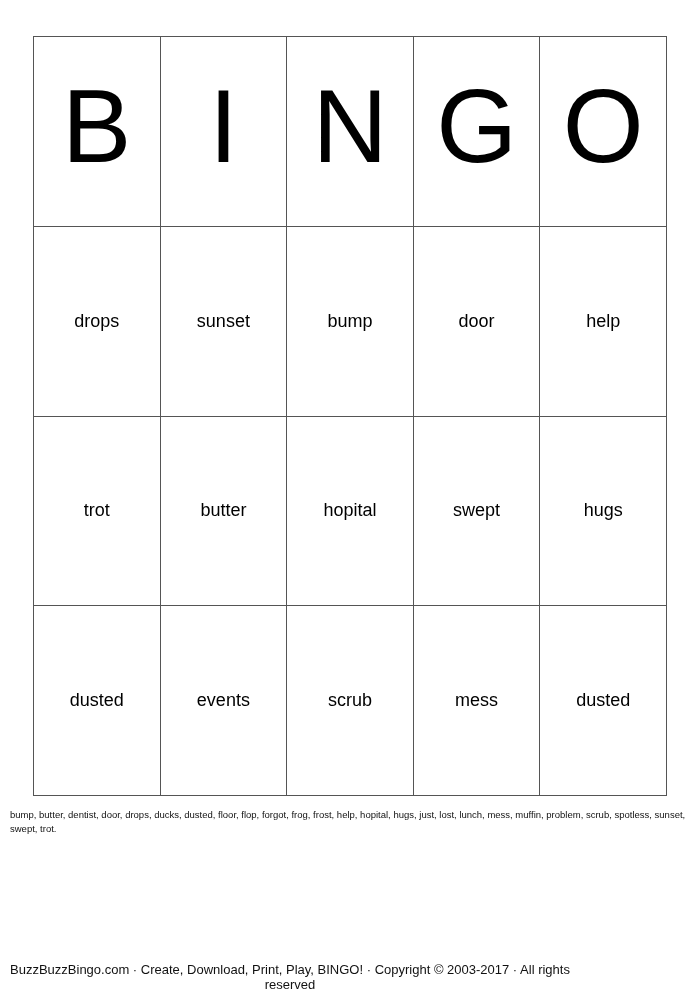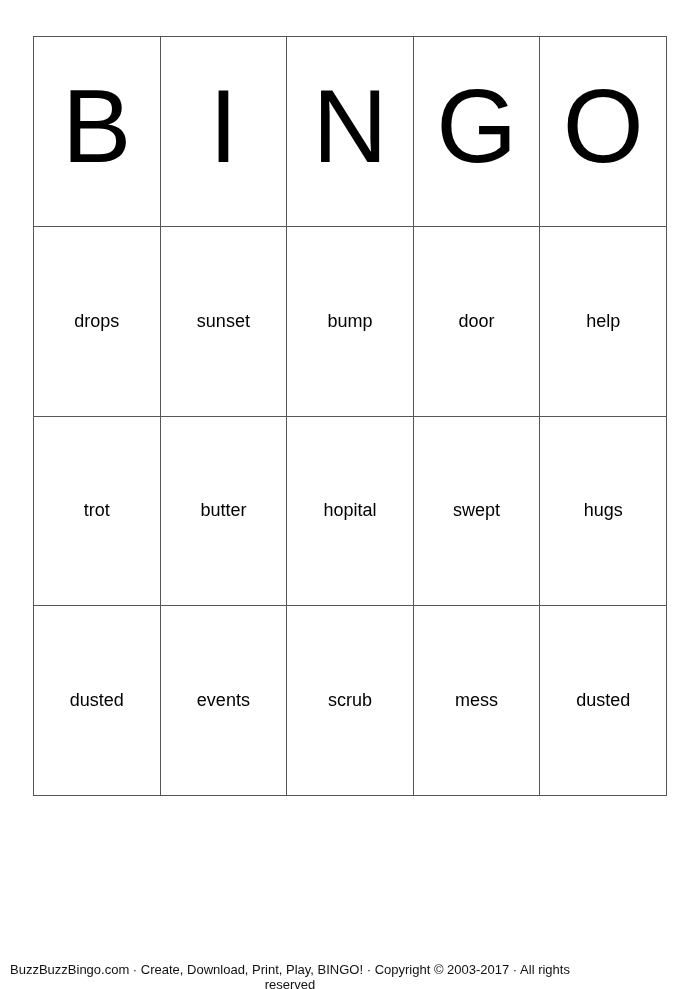--- a/index.html
+++ b/index.html
@@ -42,15 +42,16 @@
     <td>dusted</td>
     <td>events</td>
     <td>scrub</td>
     <td>mess</td>
     <td>dusted</td>
   </tr>
 </tbody>
   </table>
 
 <div class="info">
+  <div>bump, butter, dentist, door, drops, ducks, dusted, floor, flop, forgot, frog, frost, help, hopital, hugs, just, lost, lunch, mess, muffin, problem, scrub, spotless, sunset, swept, trot.</div>
 </div>
 
 <div class="footer">BuzzBuzzBingo.com · Create, Download, Print, Play, BINGO! · Copyright © 2003-2017 · All rights reserved</div>
 
 </body></html>

